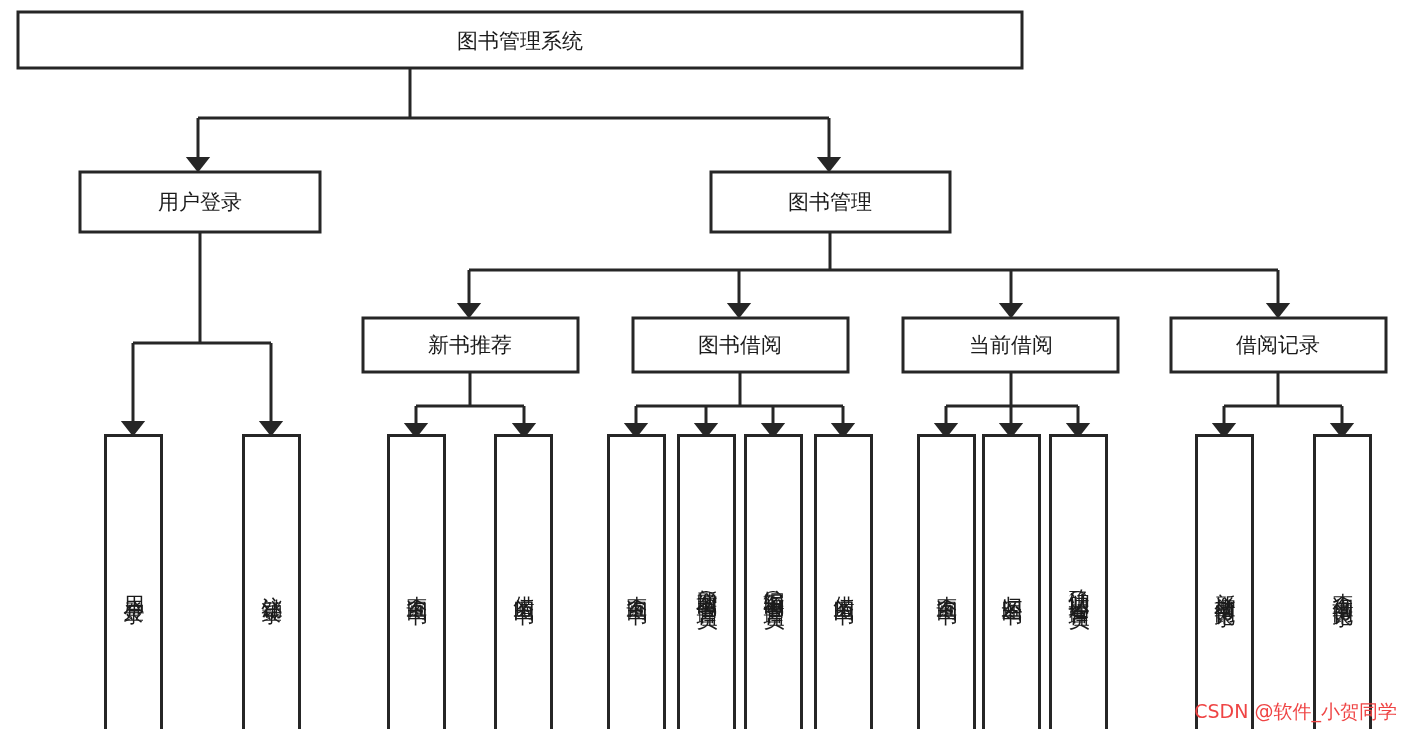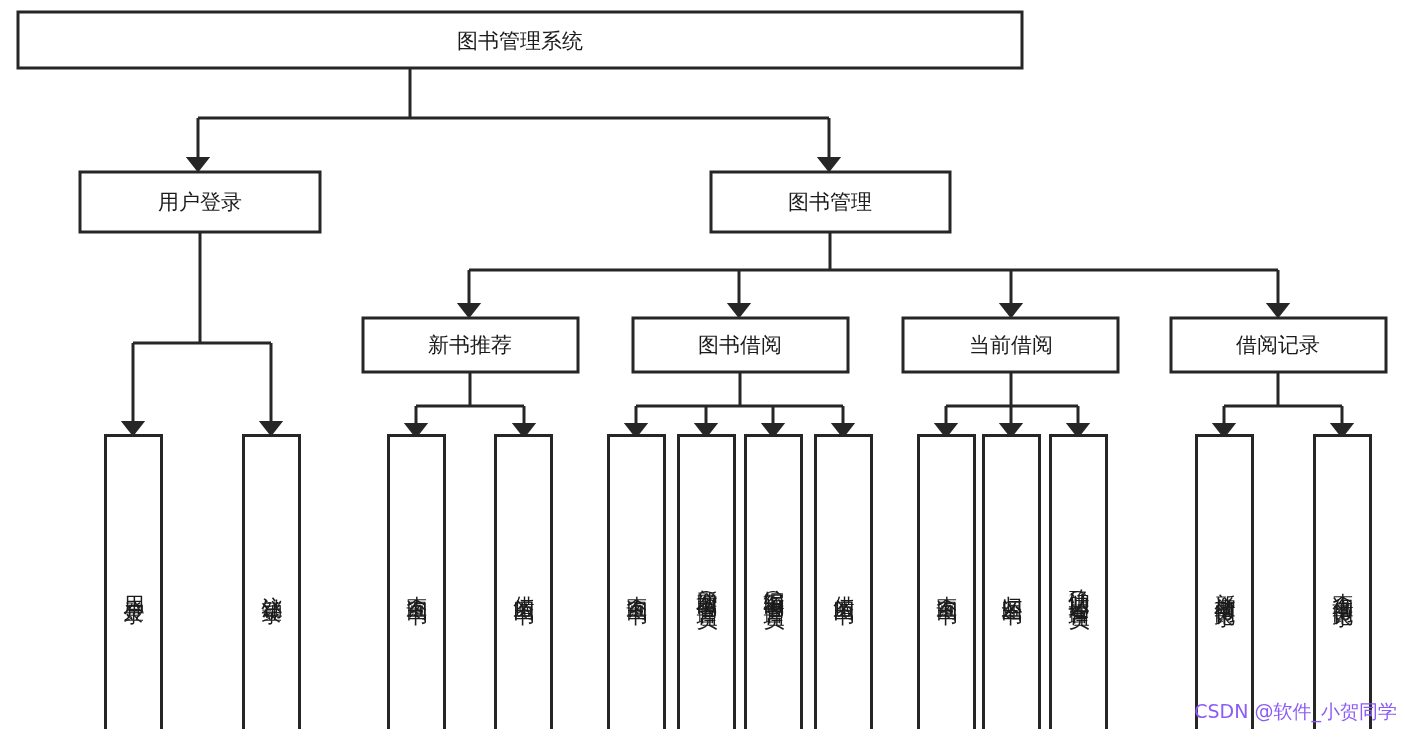--- a/index.html
+++ b/index.html
@@ -59,21 +59,21 @@
     letter-spacing: 3px;
     white-space: nowrap;
     text-align: center;
   }
   .watermark {
     position: absolute;
     right: 8px;
     bottom: 4px;
     font-family: "DejaVu Sans", "Liberation Sans", sans-serif;
     font-size: 19px;
-    color: #8b5cf6;
+    color: #ef4444;
     white-space: nowrap;
     pointer-events: none;
   }
 </style>
 </head>
 <body>
 
 <div id="canvas">
 
   <svg id="diagram" viewBox="0 0 1405 747">

